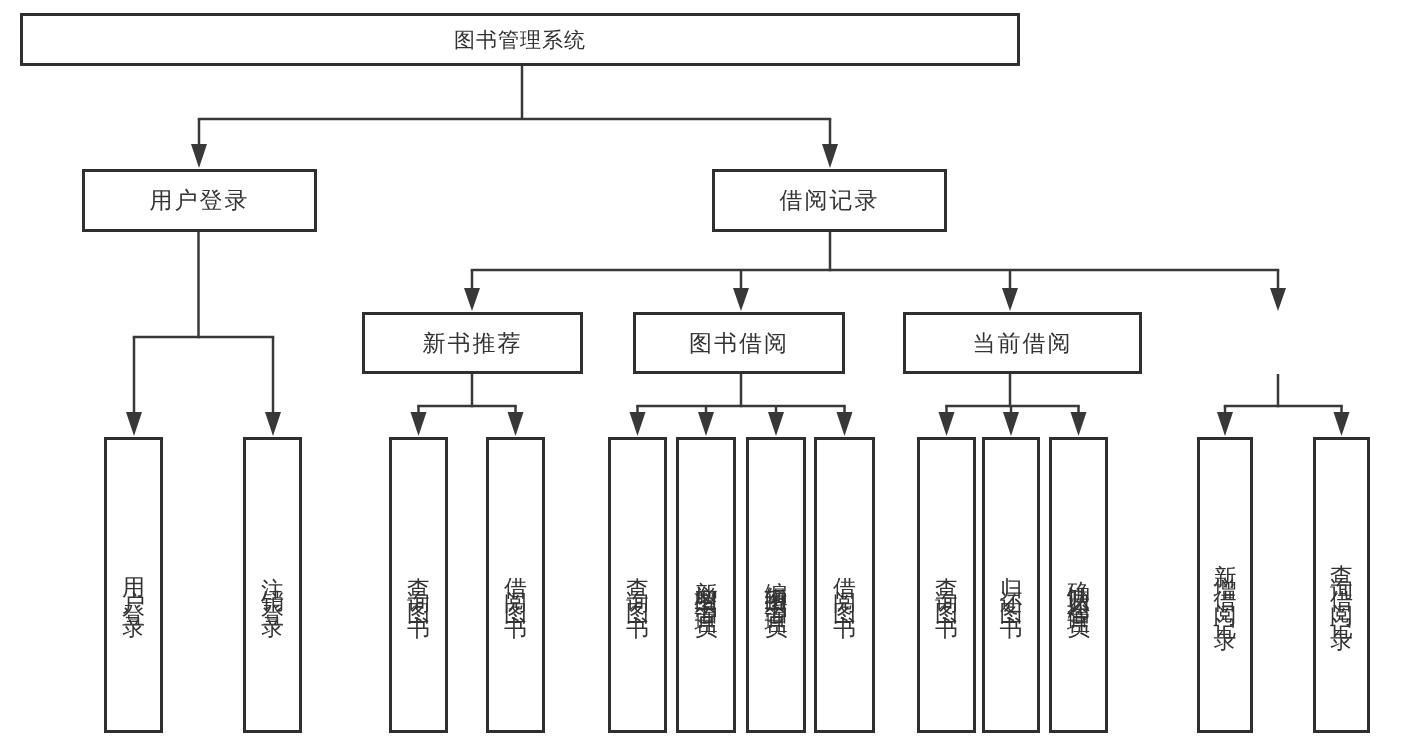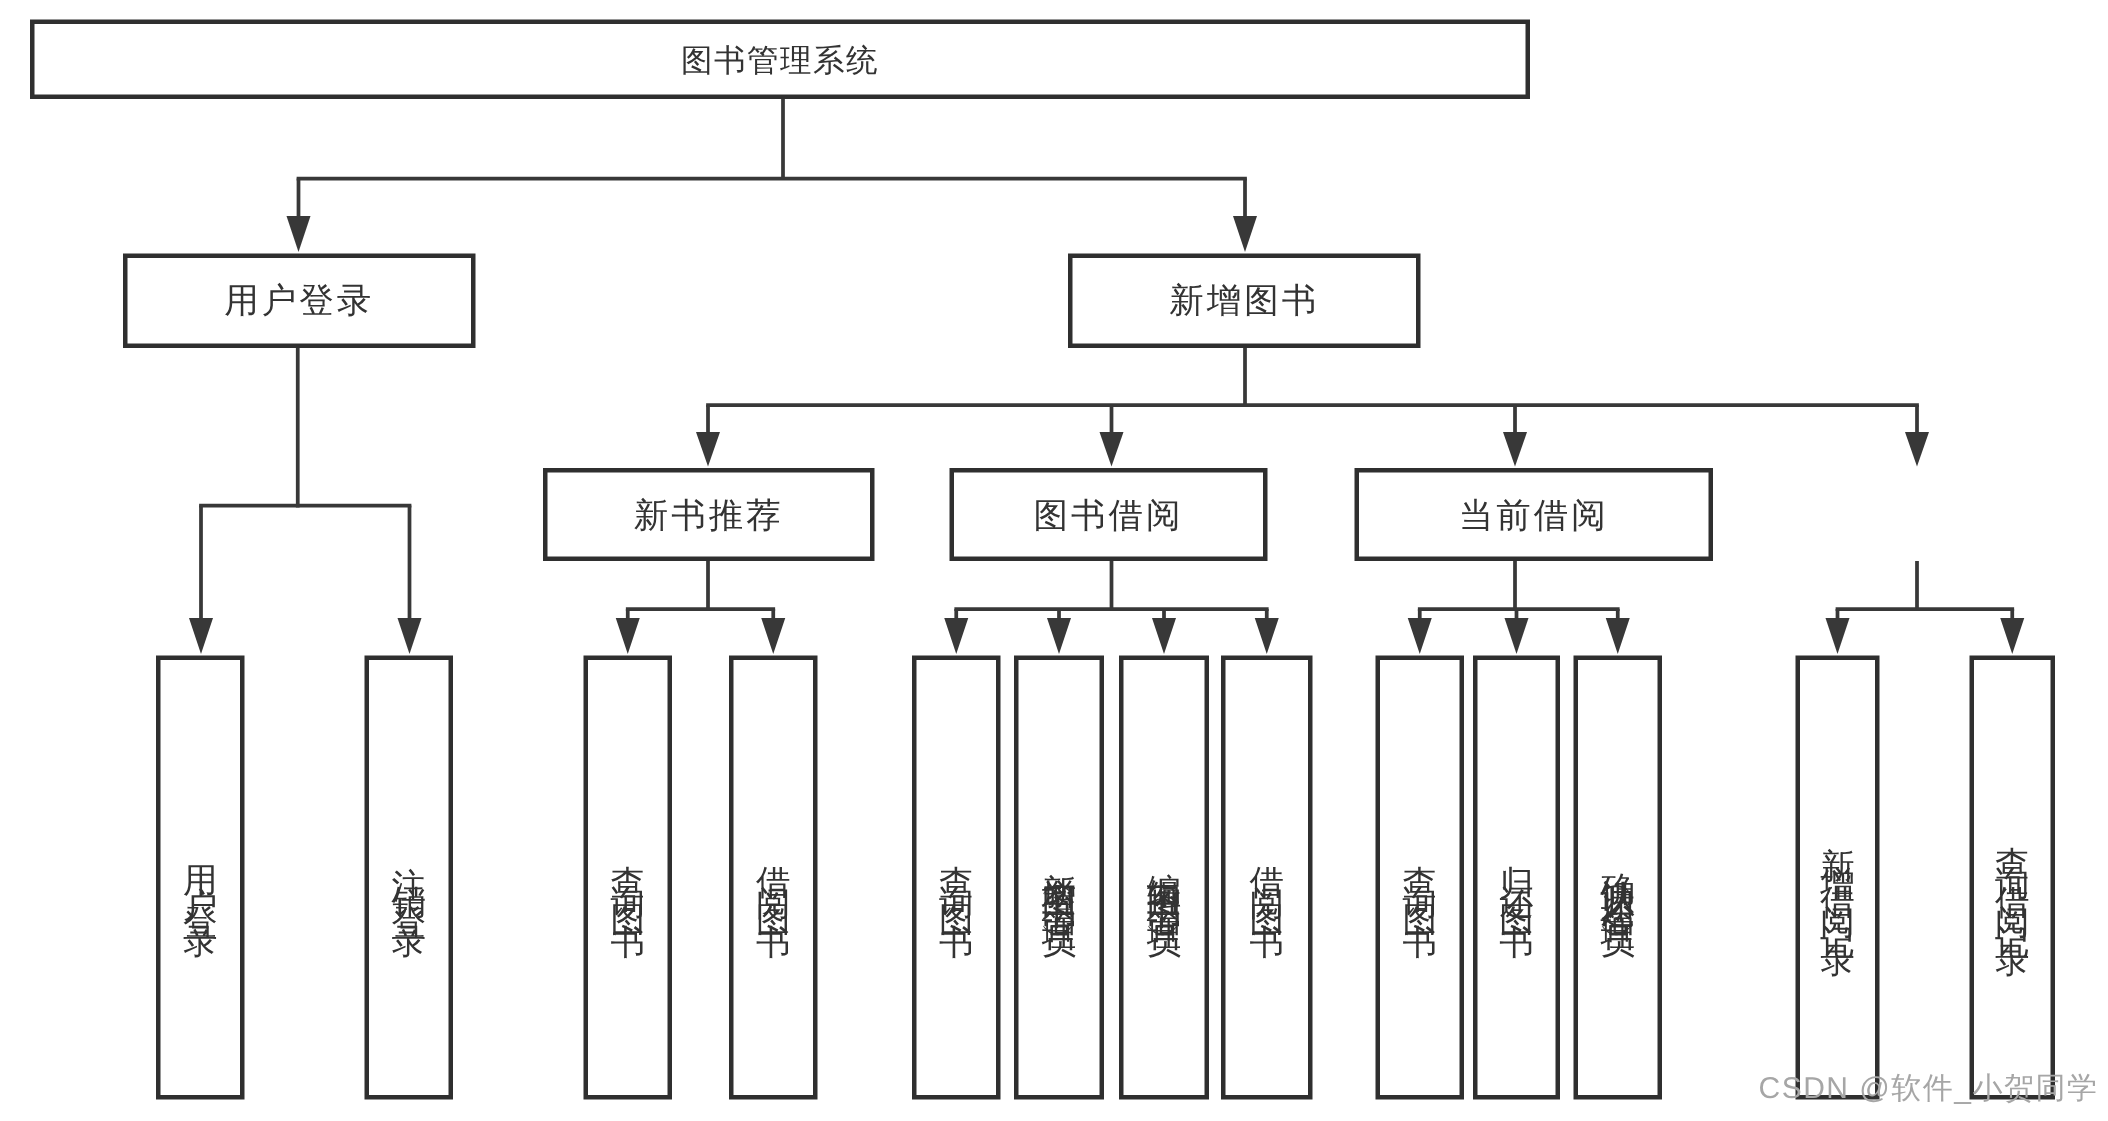--- a/index.html
+++ b/index.html
@@ -161,21 +161,21 @@
   </svg>
 
   <div class="node node--root">
     <span>图书管理系统</span>
   </div>
 
   <div class="node node--h n-user-login">
     <span>用户登录</span>
   </div>
   <div class="node node--h n-book-mgmt">
-    <span>新增图书</span>
+    <span>借阅记录</span>
   </div>
 
   <div class="node node--h n-newbook">
     <span>新书推荐</span>
   </div>
   <div class="node node--h n-borrow">
     <span>图书借阅</span>
   </div>
   <div class="node node--h n-current">
     <span>当前借阅</span>
@@ -218,15 +218,14 @@
     <span class="vtext">确认归还（管理员）</span>
   </div>
 
   <div class="node node--leaf lf-12">
     <span class="vtext">新增借阅记录</span>
   </div>
   <div class="node node--leaf lf-13">
     <span class="vtext">查询借阅记录</span>
   </div>
 
-  <div class="watermark">CSDN @软件_小贺同学</div>
 
 </div>
 
 </body></html>

